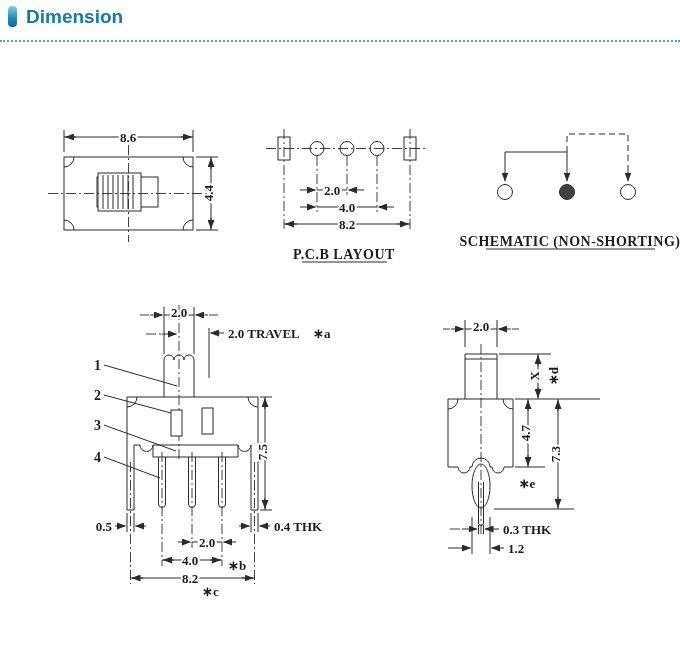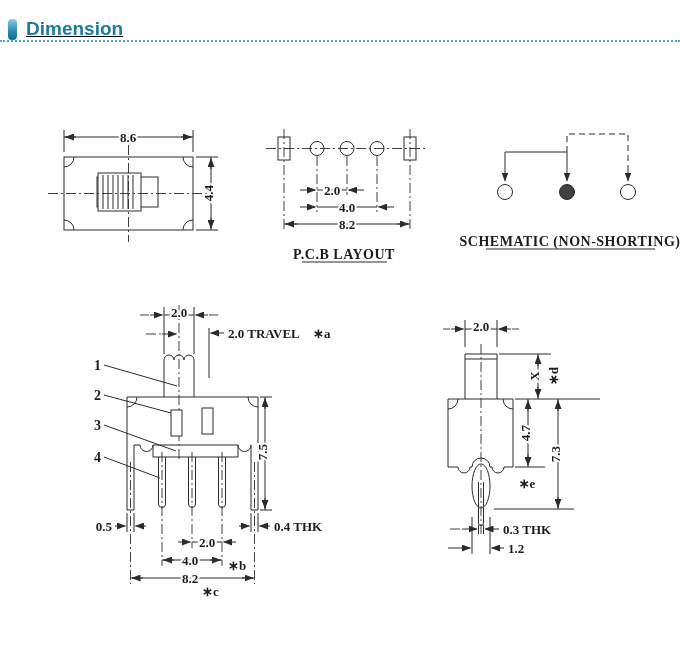--- a/index.html
+++ b/index.html
@@ -1,17 +1,17 @@
 <!DOCTYPE html>
 <html><head>
 <meta charset="utf-8">
 <style>
   html,body{margin:0;padding:0;background:#f4f4f4;}
   .page{width:680px;height:669px;background:#fff;position:relative;overflow:hidden;font-family:"Liberation Sans",sans-serif;}
-  .hdr{height:34px;padding:6px 0 0 0;border-bottom:2px dotted #49a8c4;display:flex;align-items:flex-end;text-decoration:underline;}
+  .hdr{height:34px;padding:6px 0 0 0;border-bottom:2px dotted #49a8c4;display:flex;align-items:flex-start;}
   .hdr .bar{display:inline-block;width:9px;height:21px;border-radius:4px;margin:0 9px 0 8px;
             background:linear-gradient(#85d0e7,#2b8cb4 55%,#0b6b97);}
   .hdr h1{margin:0;font-size:19px;font-weight:bold;color:#157ca8;letter-spacing:0;}
   #dwg{display:block;}
   .ln{stroke:#2b2b2b;stroke-width:1;fill:none;}
   .fw{fill:#ffffff;stroke:#2b2b2b;stroke-width:1;}
   .fd{fill:#414141;stroke:#2b2b2b;stroke-width:1;}
   .cl{stroke:#2b2b2b;stroke-width:0.9;fill:none;stroke-dasharray:10 3 2 3;}
   .dsh{stroke:#2b2b2b;stroke-width:1;fill:none;stroke-dasharray:6 4;}
   text{fill:#1c1c1c;font-family:"Liberation Serif",serif;font-weight:bold;}

